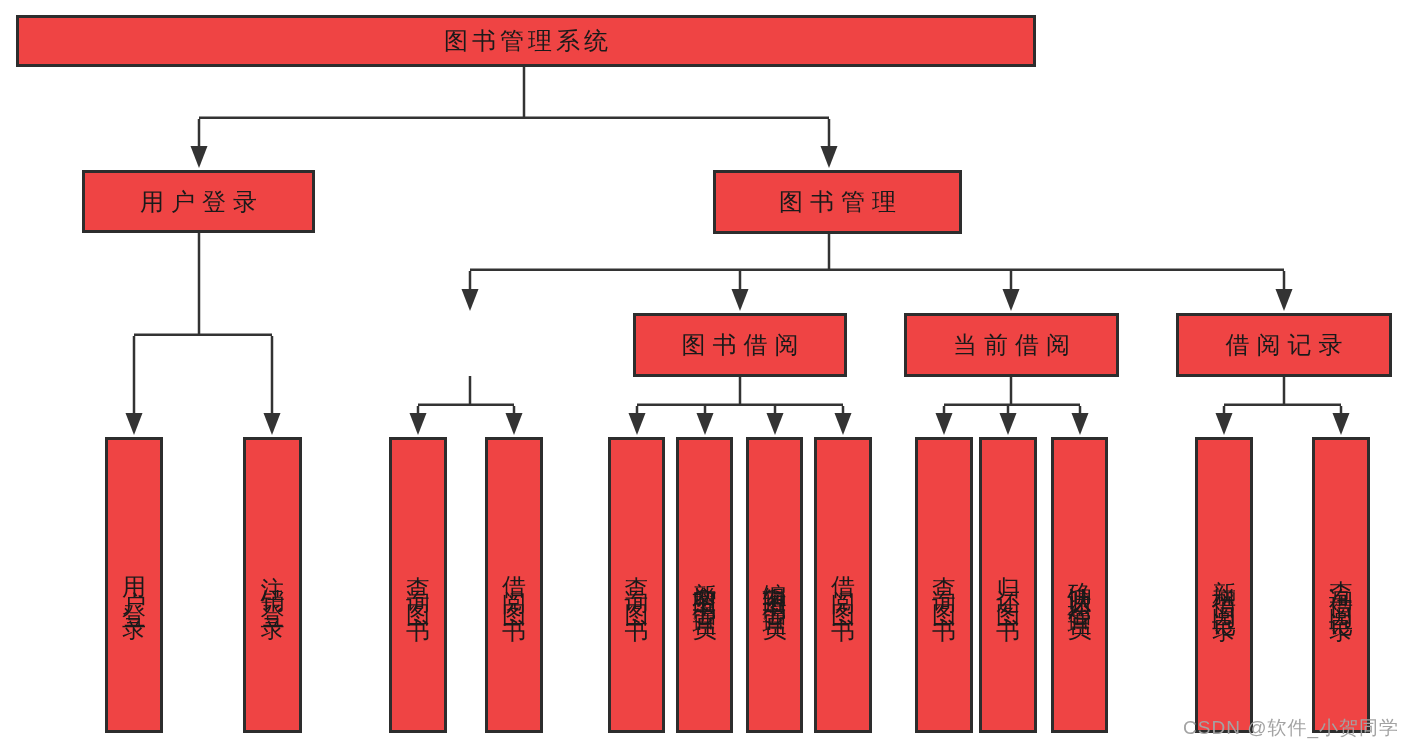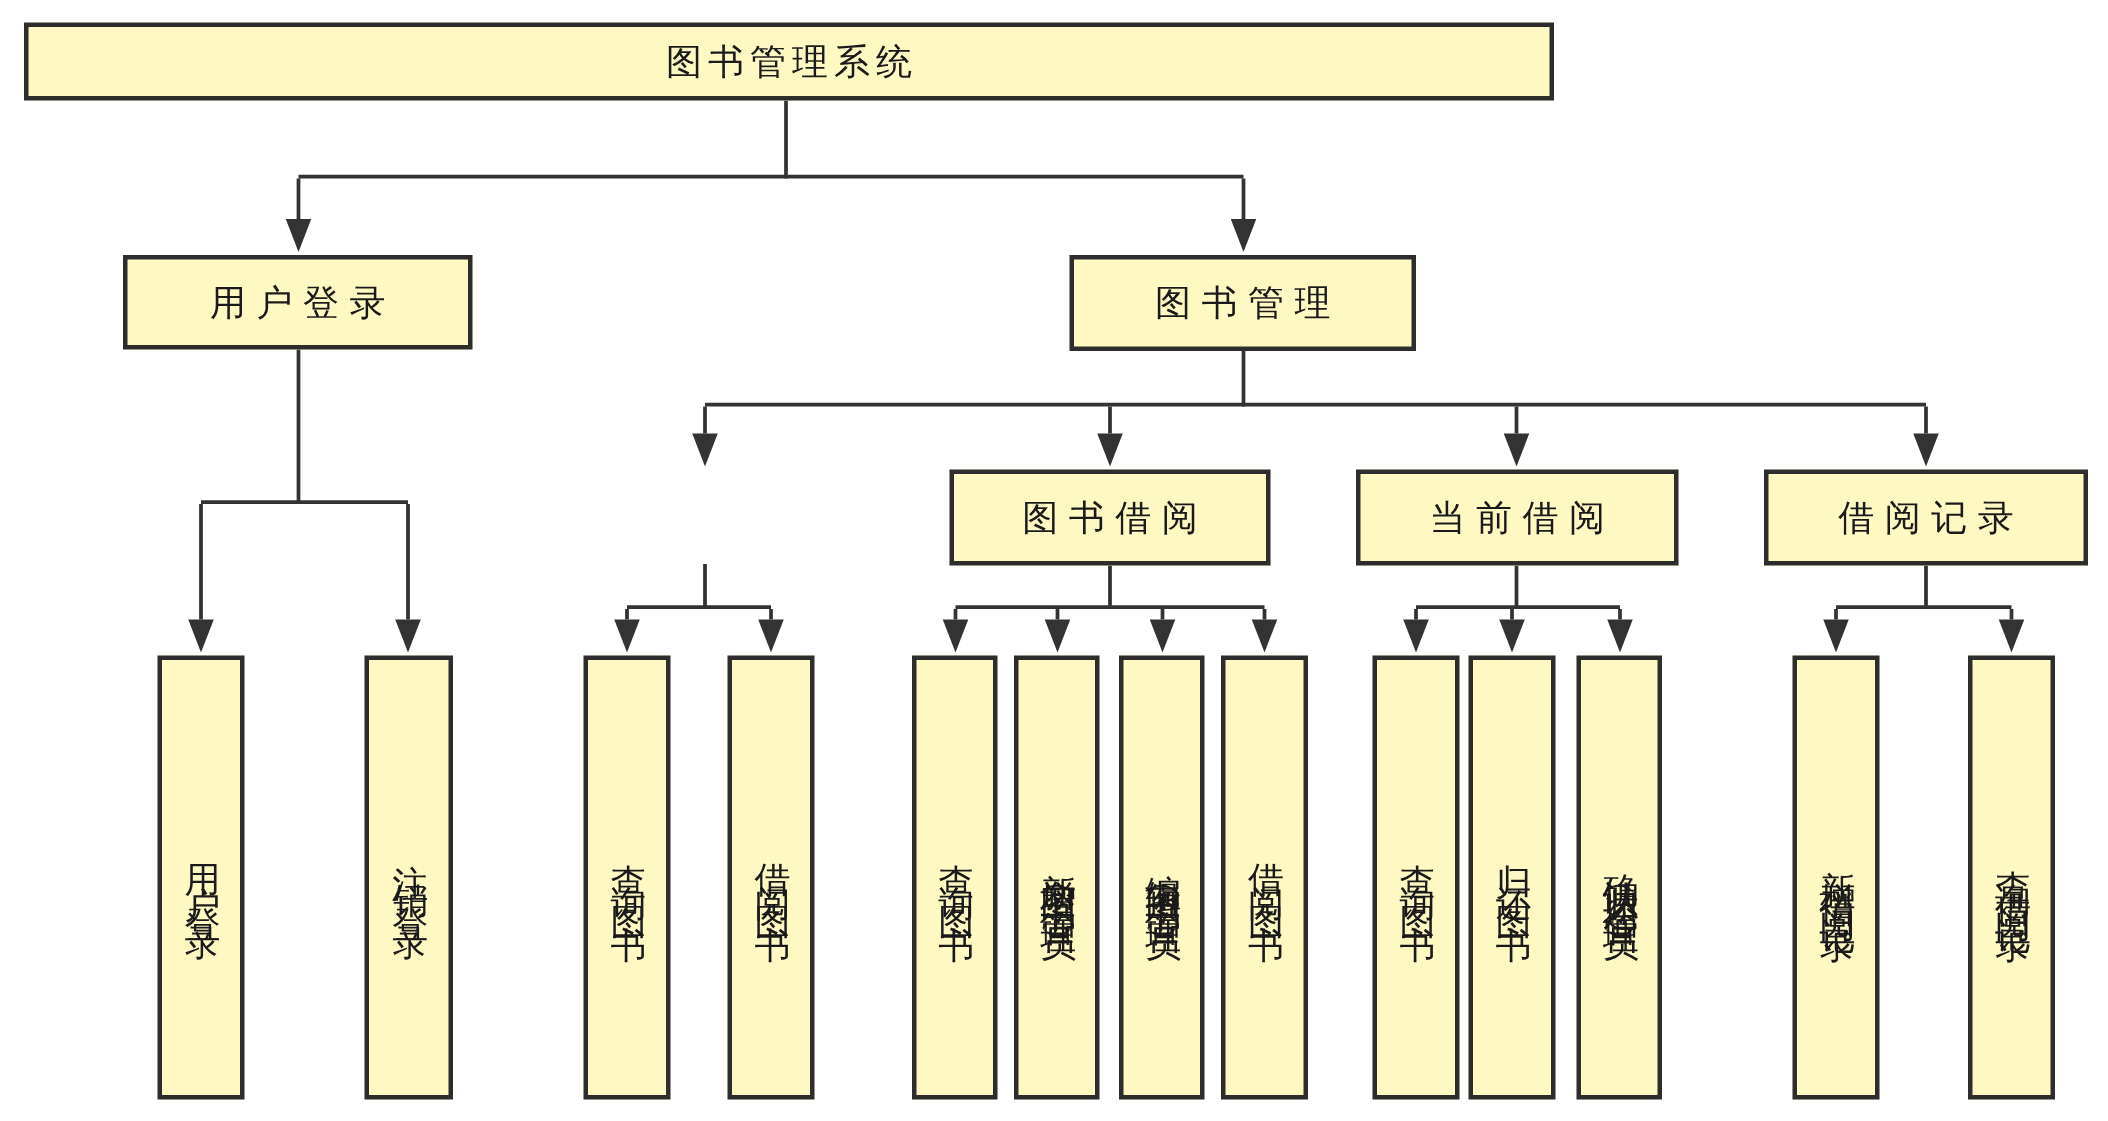--- a/index.html
+++ b/index.html
@@ -10,21 +10,21 @@
     font-family:"Liberation Sans","DejaVu Sans",sans-serif;
     overflow:hidden;
   }
   .connectors{position:absolute;left:0;top:0;pointer-events:none;}
   .cline{stroke:var(--c-line,#333333);stroke-width:2.5;fill:none;}
   .arrowhead{fill:var(--c-line,#333333);stroke:none;}
   .box{
     position:absolute;
     box-sizing:border-box;
     border:3px solid var(--c-border,#2d2d2d);
-    background:#fef9c3;
+    background:#ef4444;
     display:flex;align-items:center;justify-content:center;
     color:var(--c-text,#1a1a1a);
   }
   .hlabel{
     font-size:24px;letter-spacing:7px;text-indent:7px;
     white-space:nowrap;
   }
   .root .hlabel{font-size:24px;letter-spacing:4px;text-indent:4px;}
   .vtext{
     writing-mode:vertical-rl;
@@ -99,21 +99,21 @@
     <line class="cline" x1="1341" y1="406" x2="1341" y2="413" marker-end="url(#arw)"></line>
   </svg>
 
   <div class="box root" style="left:16px;top:15px;width:1020px;height:52px;">
     <span class="hlabel">图书管理系统</span>
   </div>
 
   <div class="box" style="left:82px;top:170px;width:233px;height:63px;">
     <span class="hlabel">用户登录</span>
   </div>
-  <div class="box" style="left:713px;top:170px;width:231px;height:64px;text-align:center;">
+  <div class="box" style="left:713px;top:170px;width:249px;height:64px;text-align:center;">
     <span class="hlabel">图书管理</span>
   </div>
 
   <div class="box" style="left:633px;top:313px;width:214px;height:64px;">
     <span class="hlabel">图书借阅</span>
   </div>
   <div class="box" style="left:904px;top:313px;width:215px;height:64px;">
     <span class="hlabel">当前借阅</span>
   </div>
   <div class="box" style="left:1176px;top:313px;width:216px;height:64px;">
@@ -157,14 +157,15 @@
     <span class="vtext">确认归还（管理员）</span>
   </div>
 
   <div class="box leaf len6" style="left:1195px;top:437px;width:58px;height:296px;">
     <span class="vtext">新增借阅记录</span>
   </div>
   <div class="box leaf len6" style="left:1312px;top:437px;width:58px;height:296px;">
     <span class="vtext">查询借阅记录</span>
   </div>
 
+  <div class="watermark">CSDN @软件_小贺同学</div>
 
 </div>
 
 </body></html>

